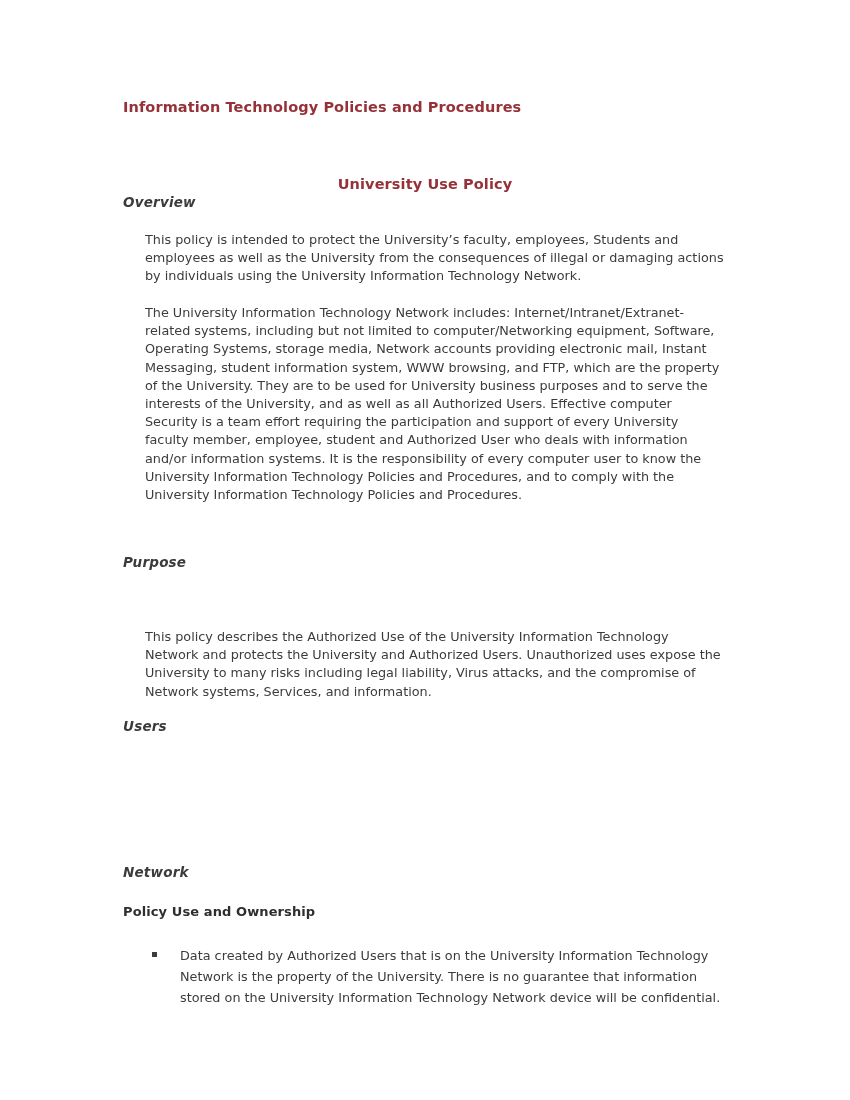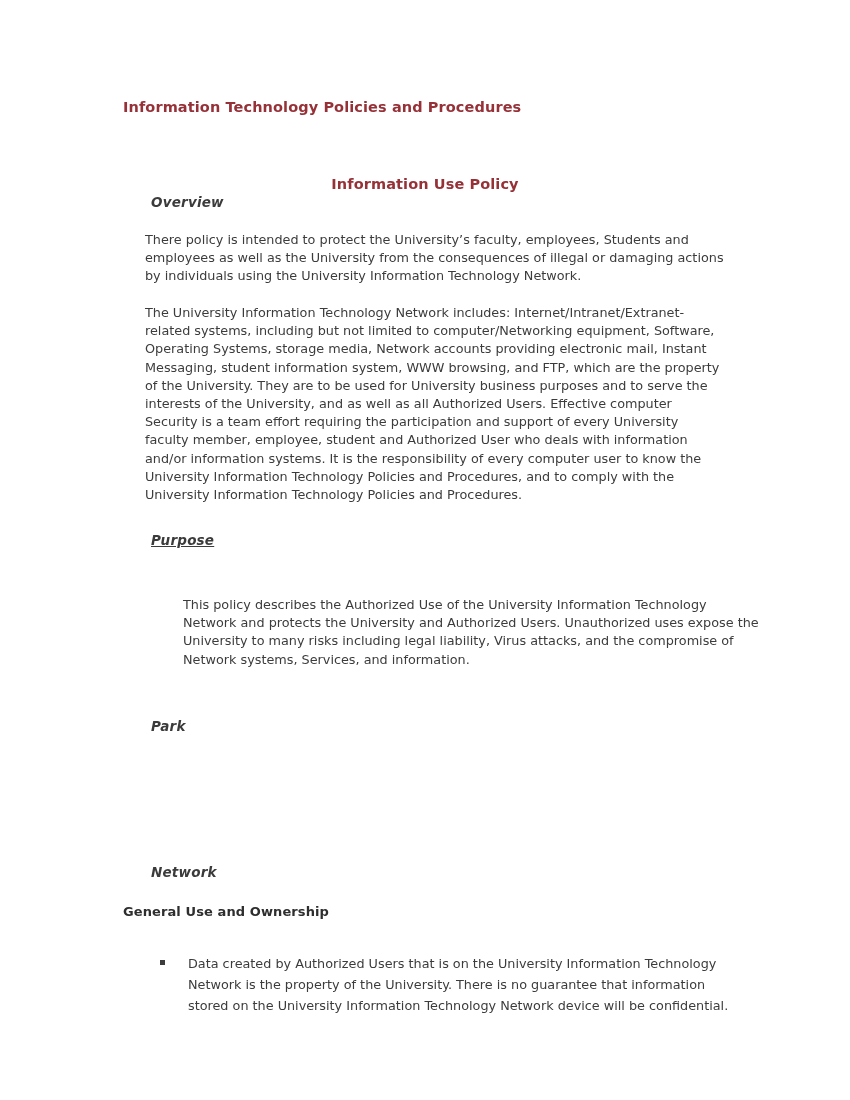--- a/index.html
+++ b/index.html
@@ -57,21 +57,20 @@
   
   .sect-head {
     position: absolute;
     left: 123px;
     font-size: 13.5px;
     font-weight: bold;
     font-style: italic;
     color: #3b3b3b;
     line-height: 17px;
     letter-spacing: 0.2px;
-    margin-left: 28px;
   }
 
   
   .sub-head {
     position: absolute;
     left: 123px;
     font-size: 13px;
     font-weight: bold;
     font-style: normal;
     color: #2e2e2e;
@@ -88,21 +87,21 @@
     color: #3c3c3c;
     line-height: 18.2px;
     text-align: left;
   }
 
   
   .bullet-list {
     position: absolute;
     left: 145px;
     width: 580px;
-    margin: 12px;
+    margin: 4px;
     padding: 0;
     list-style: none;
   }
   .bullet-item {
     position: relative;
     padding-left: 31px;
     font-size: 12.8px;
     color: #3c3c3c;
     line-height: 21px;
   }
@@ -116,38 +115,38 @@
     display: block;
   }
 </style>
 </head>
 <body>
 
 <div class="page">
 
   <div class="doc-title">Information Technology Policies and Procedures</div>
 
-  <div class="sub-title">Information Use Policy</div>
+  <div class="sub-title">University Use Policy</div>
 
   <div class="sect-head" style="top:194px;">Overview</div>
 
-  <div class="para" style="top:231px;">There policy is intended to protect the University’s faculty, employees, Students and employees as well as the University from the consequences of illegal or damaging actions by individuals using the University Information Technology Network.</div>
+  <div class="para" style="top:231px;">This policy is intended to protect the University’s faculty, employees, Students and employees as well as the University from the consequences of illegal or damaging actions by individuals using the University Information Technology Network.</div>
 
   <div class="para" style="top:304px;">The University Information Technology Network includes: Internet/Intranet/Extranet-related systems, including but not limited to computer/Networking equipment, Software, Operating Systems, storage media, Network accounts providing electronic mail, Instant Messaging, student information system, WWW browsing, and FTP, which are the property of the University. They are to be used for University business purposes and to serve the interests of the University, and as well as all Authorized Users. Effective computer Security is a team effort requiring the participation and support of every University faculty member, employee, student and Authorized User who deals with information and/or information systems. It is the responsibility of every computer user to know the University Information Technology Policies and Procedures, and to comply with the University Information Technology Policies and Procedures.</div>
 
-  <div class="sect-head" style="top:532px;text-decoration:underline;">Purpose</div>
+  <div class="sect-head" style="top:554px;">Purpose</div>
 
-  <div class="para" style="top:596px;margin-left:38px;">This policy describes the Authorized Use of the University Information Technology Network and protects the University and Authorized Users. Unauthorized uses expose the University to many risks including legal liability, Virus attacks, and the compromise of Network systems, Services, and information.</div>
+  <div class="para" style="top:628px;">This policy describes the Authorized Use of the University Information Technology Network and protects the University and Authorized Users. Unauthorized uses expose the University to many risks including legal liability, Virus attacks, and the compromise of Network systems, Services, and information.</div>
 
-  <div class="sect-head" style="top:718px;">Park</div>
+  <div class="sect-head" style="top:718px;">Users</div>
 
 
   <div class="sect-head" style="top:864px;">Network</div>
 
-  <div class="sub-head" style="top:903px;">General Use and Ownership</div>
+  <div class="sub-head" style="top:903px;">Policy Use and Ownership</div>
 
   <ul class="bullet-list" style="top:941px;">
     <li class="bullet-item">
       <span class="bullet-marker"></span>
       <span>Data created by Authorized Users that is on the University Information Technology Network is the property of the University. There is no guarantee that information stored on the University Information Technology Network device will be confidential.</span>
     </li>
   </ul>
 
 </div>
 

